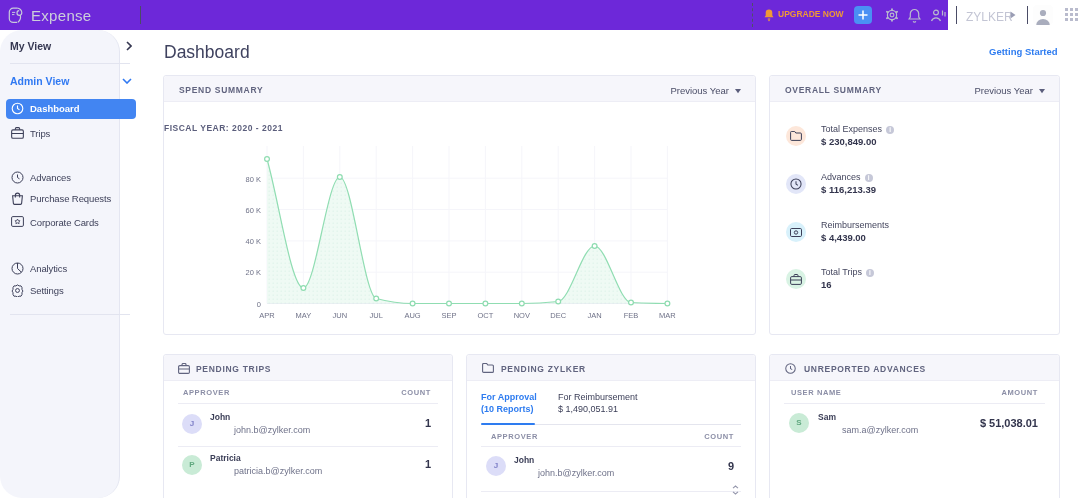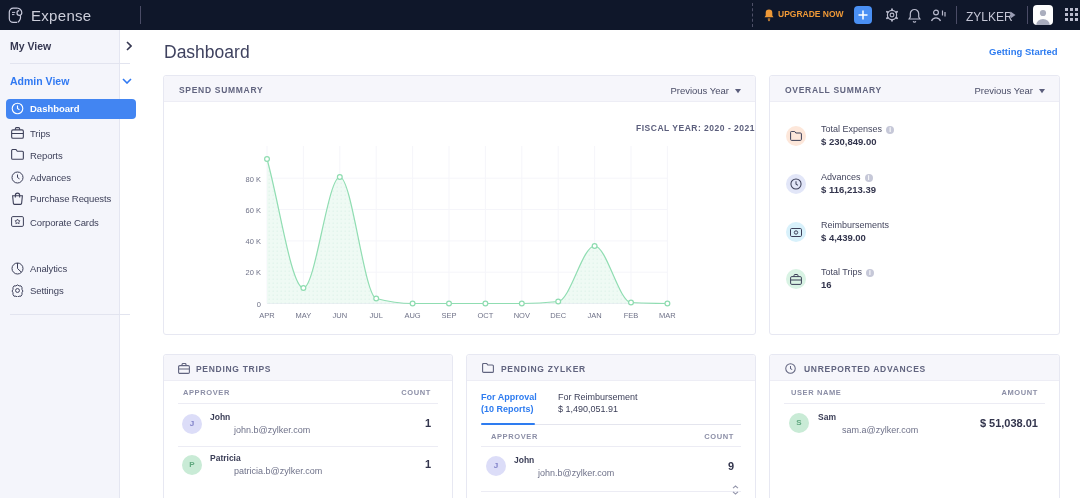--- a/index.html
+++ b/index.html
@@ -1,36 +1,36 @@
 <!DOCTYPE html>
 <html><head>
 <meta charset="utf-8">
 <style>
 * { margin:0; padding:0; box-sizing:border-box; }
 html,body { width:1080px; height:498px; overflow:hidden; background:#fff;
   font-family:"Liberation Sans", sans-serif; }
 .abs { position:absolute; }
 
-#topbar { position:absolute; left:0; top:0; width:1080px; height:30px; background:#0f172a; }
+#topbar { position:absolute; left:0; top:0; width:948px; height:30px; background:#6d28d9; }
 
 #logoText { position:absolute; left:31px; top:7px; font-size:15px; color:#ccceda; letter-spacing:.3px; }
 #tbSep1 { position:absolute; left:140px; top:6px; width:1px; height:18px; background:#4a4c66; }
 #search { position:absolute; left:166px; top:4px; width:567px; height:22px; background:#484a64; border-radius:3px; }
 #searchIcon { position:absolute; left:3px; top:4px; }
 #searchPh { position:absolute; left:34px; top:5px; font-size:10px; color:#9396ac; }
 #upgrade { position:absolute; left:778px; top:9px; color:#ef9937; font-size:8.5px; font-weight:bold; letter-spacing:0; }
 #plusBtn { position:absolute; left:854px; top:6px; width:18px; height:18px; background:#4a90f4; border-radius:4px; }
 .tbIcon { position:absolute; top:8px; }
 #tbSep2 { position:absolute; left:956px; top:6px; width:1px; height:18px; background:#4a4c66; }
 #zylker { position:absolute; left:966px; top:10px; color:#c3c5d4; font-size:12px; letter-spacing:0; }
 #tbSep3 { position:absolute; left:1027px; top:6px; width:1px; height:18px; background:#4a4c66; }
 #avatar { position:absolute; left:1033px; top:5px; width:20px; height:20px; background:#fdfdfd; border-radius:4px; overflow:hidden; }
 #gridIcon { position:absolute; left:1065px; top:8px; }
 
-#sidebar { position:absolute; left:0; top:30px; width:120px; height:468px; background:#f4f5fb; border-right:1px solid #e4e6f1; }
+#sidebar { position:absolute; left:0; top:30px; width:120px; height:468px; background:#f4f5fb; border-right:1px solid #e4e6f1;border-radius:22px; }
 #myview { position:absolute; left:10px; top:10px; font-size:10.5px; font-weight:bold; color:#363852; }
 
 #svSep { position:absolute; left:10px; top:33px; width:120px; height:1px; background:#e2e4ef; }
 #adminview { position:absolute; left:10px; top:45px; font-size:10.5px; font-weight:bold; color:#3079f2; }
 
 .navItem { position:absolute; left:6px; width:130px; height:20px; color:#3c3f58; font-size:9.5px; letter-spacing:-.1px; }
 .navItem .ni-ic { position:absolute; left:5px; top:3px; }
 .navItem .ni-tx { position:absolute; left:24px; top:4px; }
 #navSel { position:absolute; left:6px; top:69px; width:130px; height:20px; background:#4285f2; border-radius:4px; color:#fff; font-weight:bold; font-size:9.5px; }
 
@@ -40,21 +40,21 @@
 .card { position:absolute; background:#fff; border:1px solid #e7e8f2; border-radius:3px; }
 .cardHead { position:absolute; left:0; top:0; right:0; height:26px; background:#f6f6fb; border-bottom:1px solid #ededf5; border-radius:3px 3px 0 0; }
 .chTitle { position:absolute; top:9px; font-size:8.5px; font-weight:bold; letter-spacing:.7px; color:#61647f; }
 .prevYear { position:absolute; top:9px; font-size:9.5px; color:#4a4d67; }
 
 #cardSpend   { left:163px; top:75px;  width:593px; height:260px; }
 #cardOverall { left:769px; top:75px;  width:291px; height:260px; }
 #cardTrips   { left:163px; top:354px; width:290px; height:200px; }
 #cardReports { left:466px; top:354px; width:290px; height:200px; }
 #cardAdv     { left:769px; top:354px; width:291px; height:200px; }
-#chartTitle { position:absolute; left:0; top:47px; width:100%; text-align:right; font-size:8.5px; font-weight:bold; letter-spacing:.5px; color:#5b5e7c; }
+#chartTitle { position:absolute; left:0; top:47px; width:100%; text-align:left; font-size:8.5px; font-weight:bold; letter-spacing:.5px; color:#5b5e7c; }
 
 .osRow { position:absolute; left:16px; }
 .osIcon { position:absolute; left:0; top:0; width:20px; height:20px; border-radius:50%; }
 .osLbl { position:absolute; left:35px; top:-2px; font-size:9px; color:#44465e; white-space:nowrap; }
 .osVal { position:absolute; left:35px; top:10px; font-size:9.5px; font-weight:bold; color:#33354d; white-space:nowrap; }
 .info { display:inline-block; width:8px; height:8px; border-radius:50%; background:#c6c8d8; color:#fff; font-size:6.5px; line-height:8px; text-align:center; font-weight:bold; vertical-align:0px; margin-left:4px; }
 
 .tblHead { position:absolute; font-size:7.5px; font-weight:bold; letter-spacing:.6px; color:#8b8ea6; }
 .divider { position:absolute; height:1px; background:#ececf4; }
 .avatarC { position:absolute; width:20px; height:20px; border-radius:50%; font-size:8px; font-weight:bold; text-align:center; line-height:20px; }
@@ -143,26 +143,20 @@
     </svg>
     <div class="abs" style="left:24px;top:4px">Dashboard</div>
   </div>
   <div class="navItem" style="top:94px">
     <svg class="ni-ic" width="13" height="12" viewBox="0 0 12 11" fill="none" stroke="#3c3f58" stroke-width="1">
       <rect x=".6" y="2.6" width="10.8" height="7.8" rx="1.2"></rect>
       <path d="M4 2.5 v-1 a1 1 0 0 1 1-1 h2 a1 1 0 0 1 1 1 v1 M.8 6 h10.4"></path>
     </svg>
     <div class="ni-tx">Trips</div>
   </div>
-  <div class="navItem" style="top:116px">
-    <svg class="ni-ic" width="13" height="11" viewBox="0 0 12 10" fill="none" stroke="#3c3f58" stroke-width="1">
-      <path d="M.6 8.4 v-7 a1 1 0 0 1 1-1 h3 l1.2 1.6 h4.6 a1 1 0 0 1 1 1 v5.4 a1 1 0 0 1 -1 1 h-8.8 a1 1 0 0 1 -1-1 z"></path>
-    </svg>
-    <div class="ni-tx">Reports</div>
-  </div>
   <div class="navItem" style="top:138px">
     <svg class="ni-ic" width="13" height="13" viewBox="0 0 13 13" fill="none" stroke="#3c3f58" stroke-width="1">
       <circle cx="6.5" cy="6.5" r="5.5"></circle>
         <path d="M6.5 3.5 v3 l2 1.4"></path>
     </svg>
     <div class="ni-tx">Advances</div>
   </div>
   <div class="navItem" style="top:159px">
     <svg class="ni-ic" width="13" height="13" viewBox="0 0 12 12" fill="none" stroke="#3c3f58" stroke-width="1">
       <path d="M1.5 3.5 h9 l-.7 7 a1 1 0 0 1 -1 .9 h-5.6 a1 1 0 0 1 -1-.9 z"></path>

